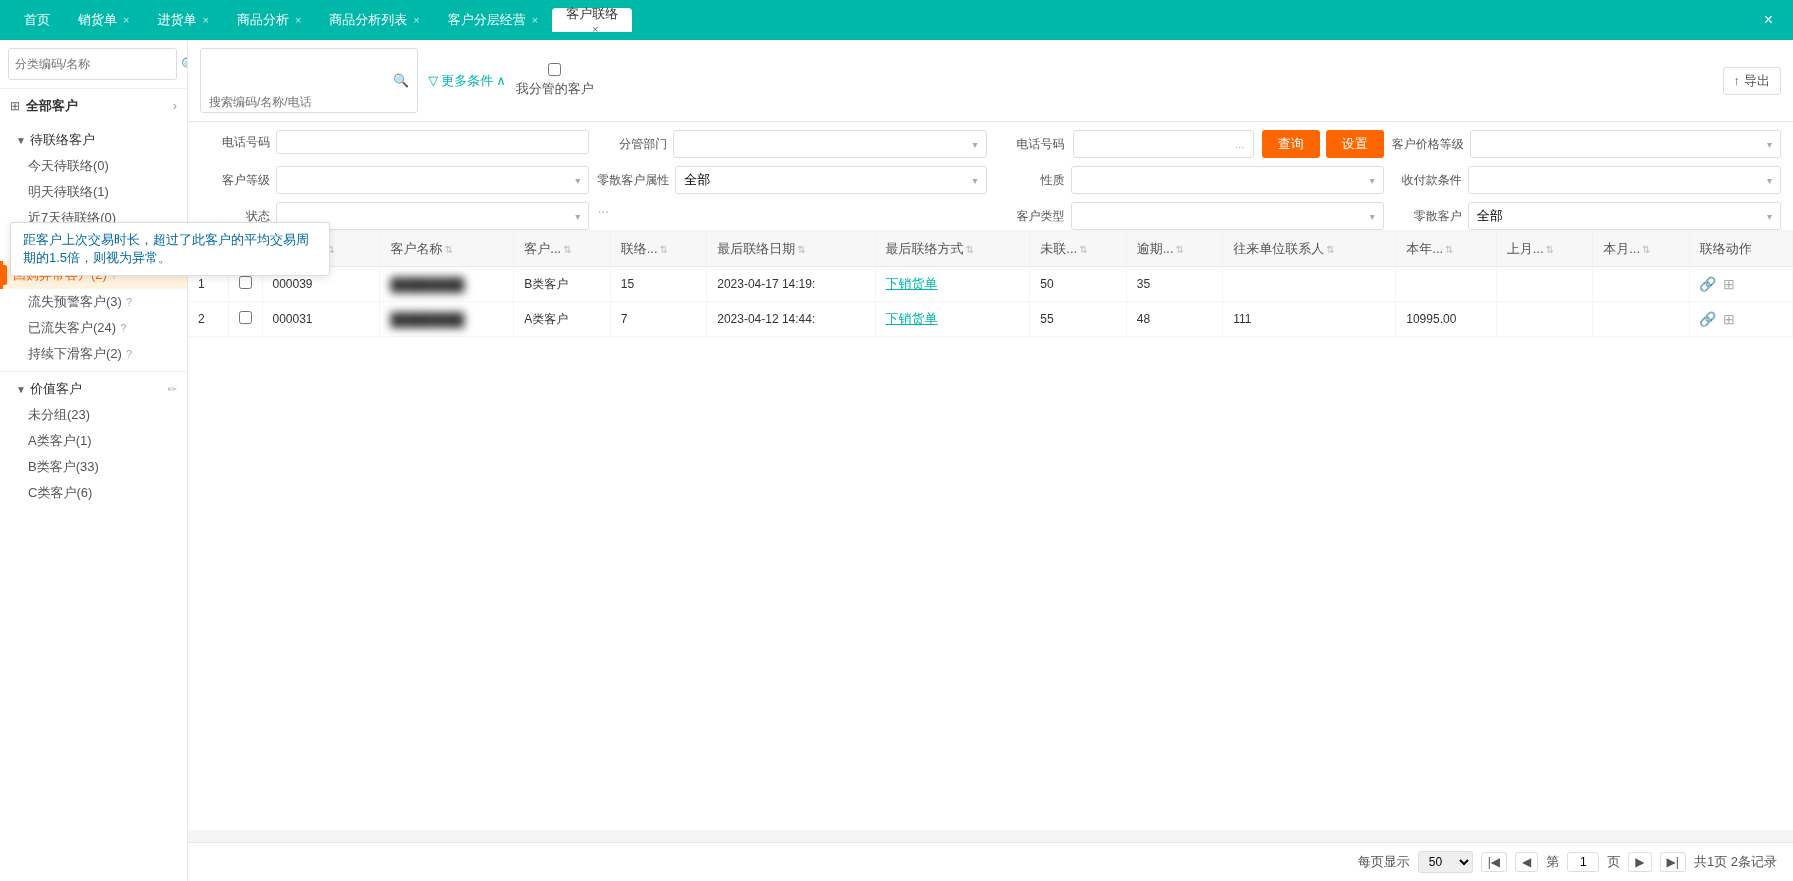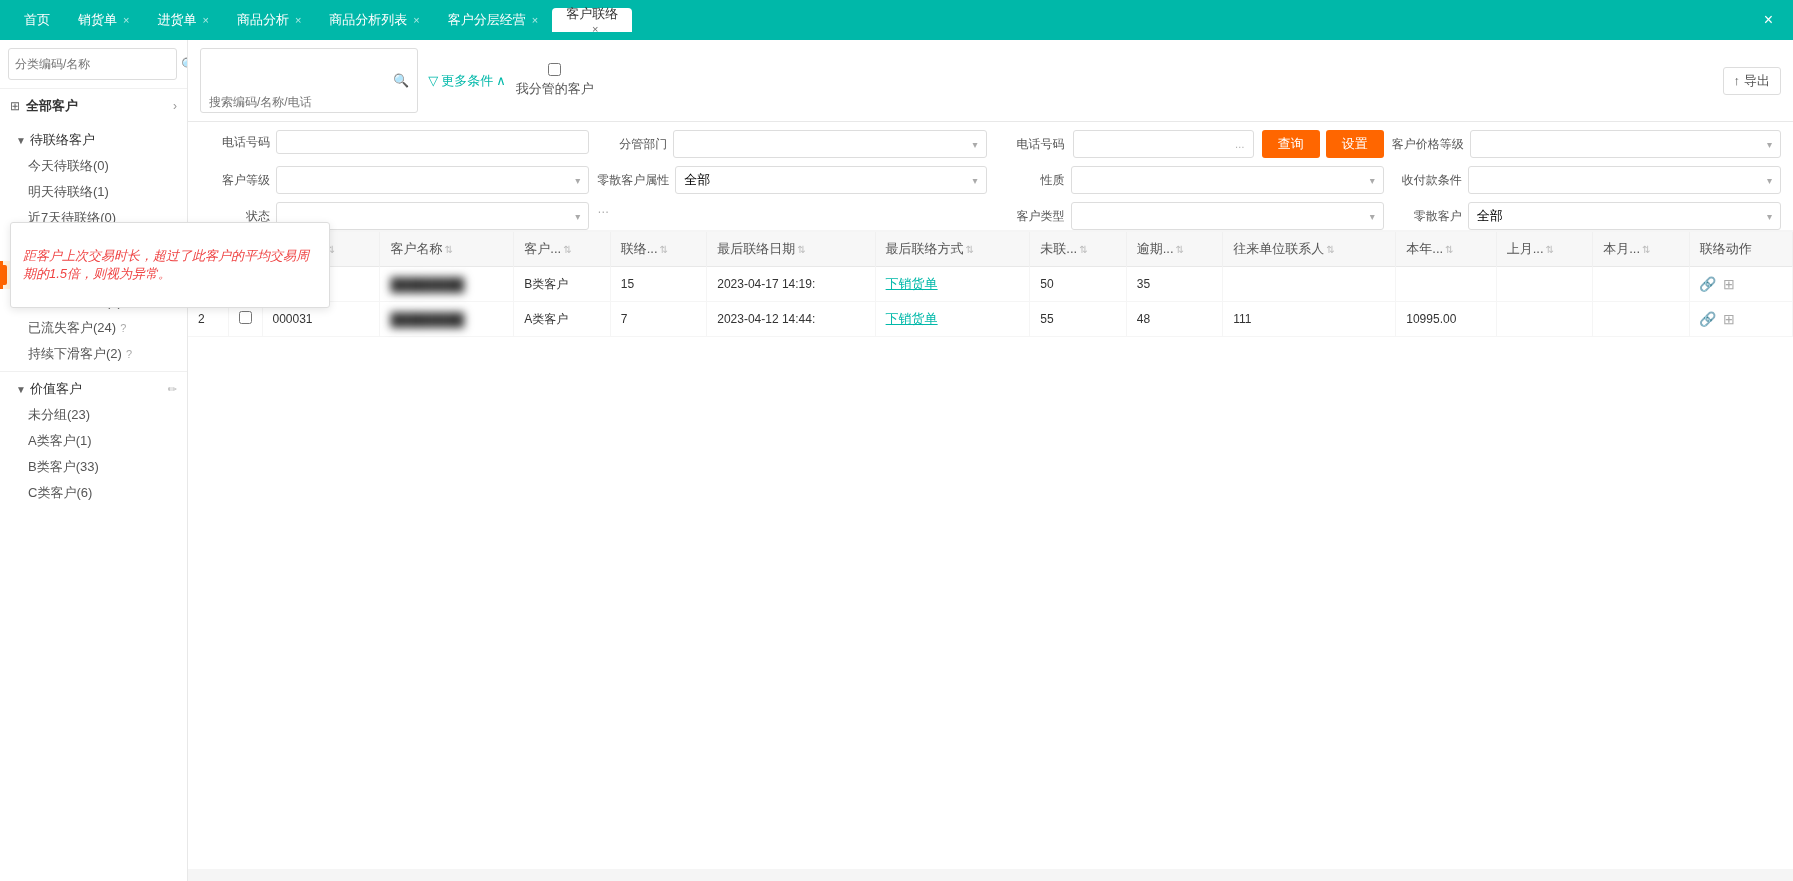--- a/index.html
+++ b/index.html
@@ -296,27 +296,26 @@
     .action-icon { color: #aaa; cursor: pointer; font-size: 14px; }
 
     
     .tooltip-box {
       position: absolute;
       top: 222px;
       left: 10px;
       background: white;
       border: 1px solid #ddd;
       border-radius: 3px;
-      padding: 24px 12px;
-      font-size: 12px;
-      color: #ef4444;
+      padding: 8px 12px;
+      font-size: 12px;
+      color: #0369a1;
       box-shadow: 0 2px 8px rgba(0,0,0,0.1);
       max-width: 320px;
       z-index: 100;
-      font-style: italic;
     }
 
     
     .pagination-bar {
       background: white;
       border-top: 1px solid #e8e8e8;
       padding: 8px 16px;
       display: flex;
       align-items: center;
       justify-content: flex-end;
@@ -660,18 +659,34 @@
             </td>
           </tr>
         </tbody>
       </table>
     </div>
 
     <div class="scrollbar-container">
       <div class="scrollbar-inner"></div>
     </div>
 
+    <div class="pagination-bar">
+      <span>每页显示</span>
+      <select class="page-size-select">
+        <option>50</option>
+        <option>100</option>
+        <option>200</option>
+      </select>
+      <button class="page-nav-btn">|◀</button>
+      <button class="page-nav-btn">◀</button>
+      <span>第</span>
+      <input class="page-input" type="text" value="1" style="">
+      <span>页</span>
+      <button class="page-nav-btn">▶</button>
+      <button class="page-nav-btn">▶|</button>
+      <span>共1页 2条记录</span>
+    </div>
   </div>
 </div>
 
 <div class="tooltip-box">
   <span>距客户上次交易时长，超过了此客户的平均交易周期的1.5倍，则视为异常。</span>
 </div>
 
 </body></html>

